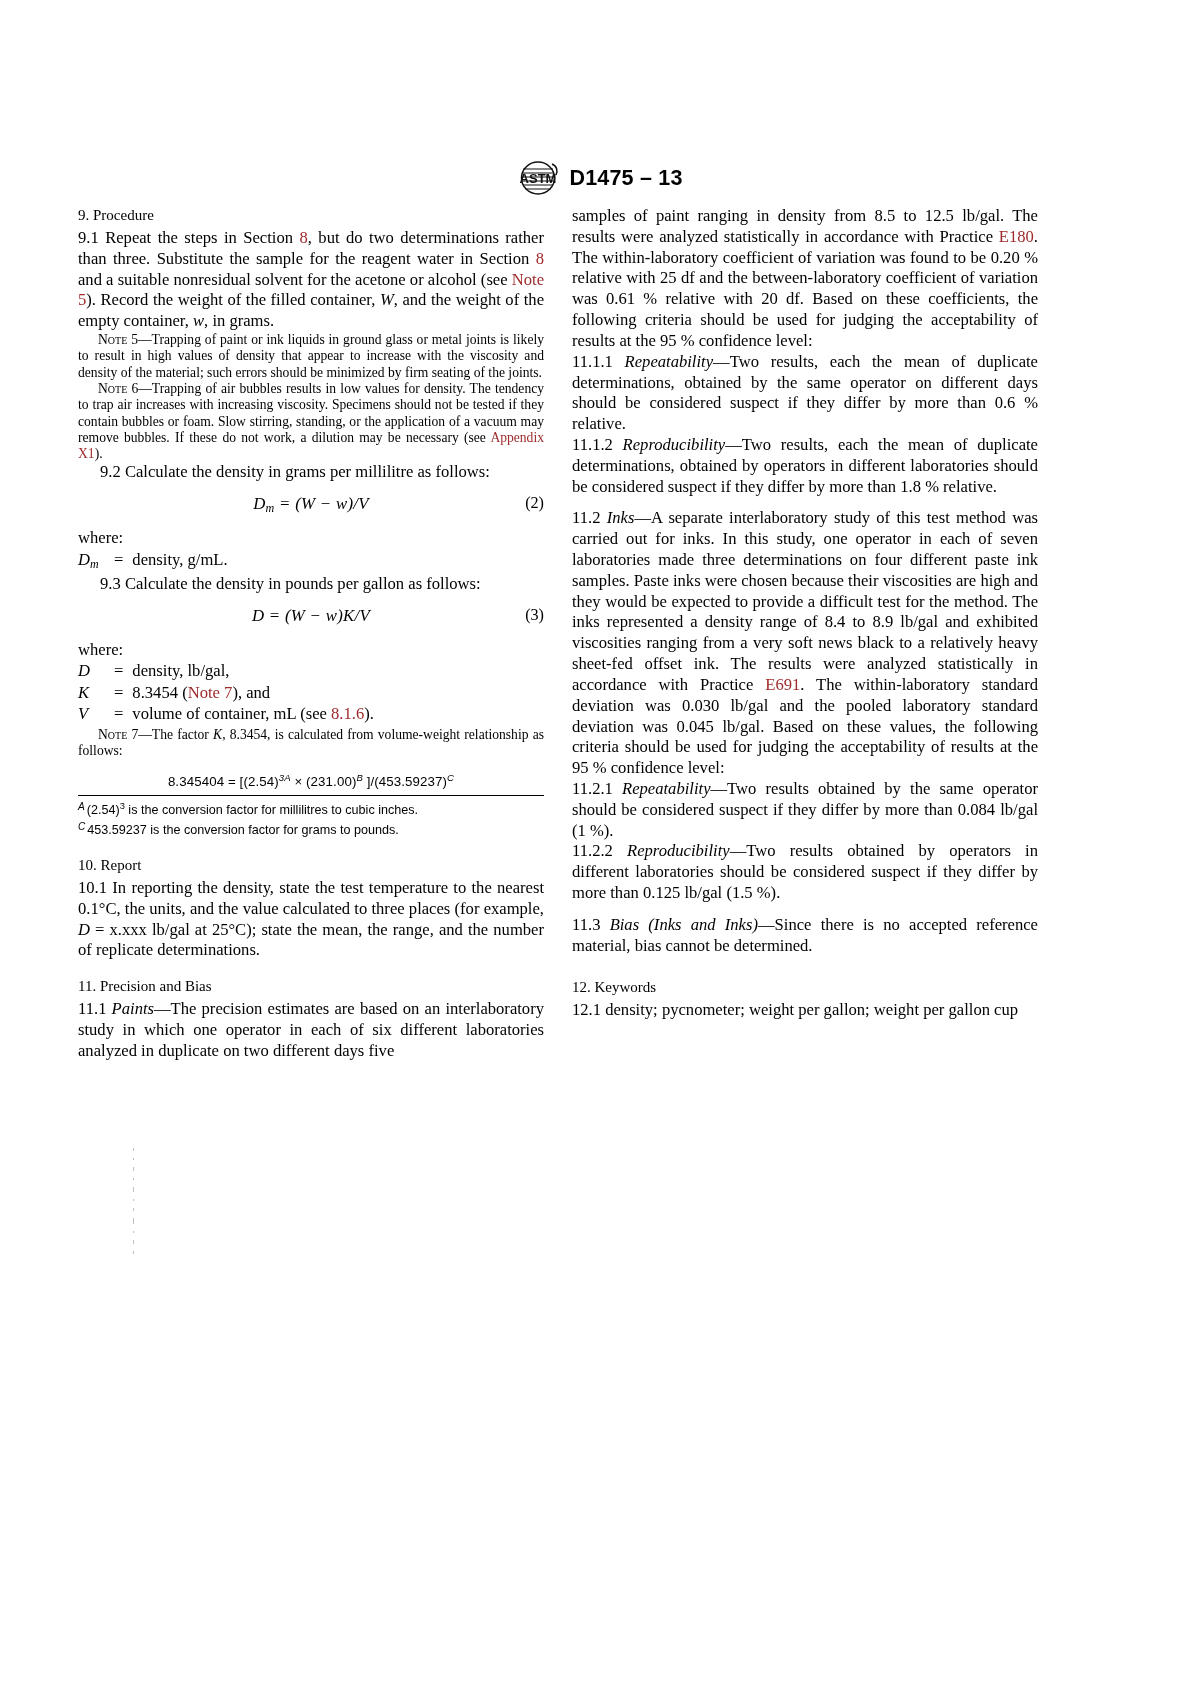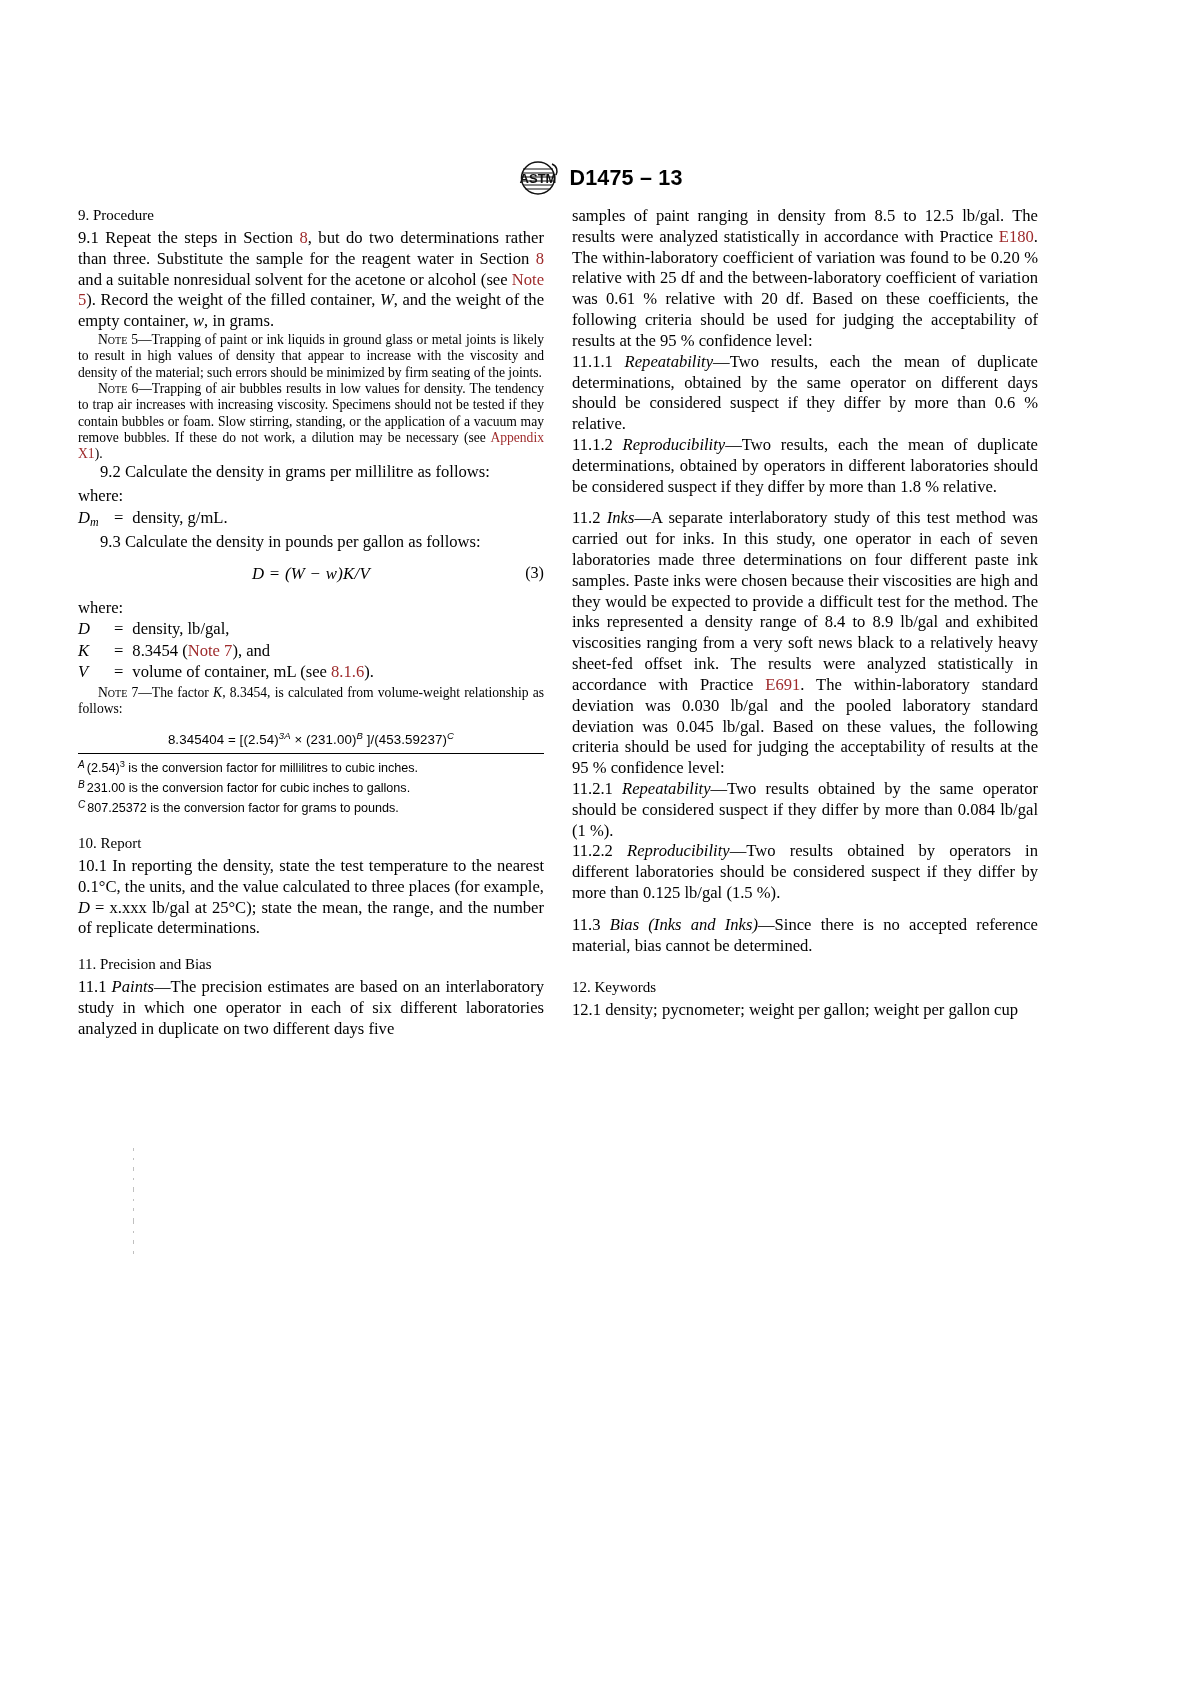--- a/index.html
+++ b/index.html
@@ -226,20 +226,24 @@
       <h2 class="sec-head">9.  Procedure</h2>
 
       <p class="body"><span>9.1  Repeat the steps in Section </span><span class="ref">8</span><span>, but do two determinations rather than three. Substitute the sample for the reagent water in Section </span><span class="ref">8</span><span> and a suitable nonresidual solvent for the acetone or alcohol (see </span><span class="ref">Note 5</span><span>). Record the weight of the filled container, </span><span class="it">W</span><span>, and the weight of the empty container, </span><span class="it">w</span><span>, in grams.</span></p>
 
       <p class="note note-block"><span class="note-label">Note</span><span> 5—</span><span>Trapping of paint or ink liquids in ground glass or metal joints is likely to result in high values of density that appear to increase with the viscosity and density of the material; such errors should be minimized by firm seating of the joints.</span></p>
 
       <p class="note"><span class="note-label">Note</span><span> 6—</span><span>Trapping of air bubbles results in low values for density. The tendency to trap air increases with increasing viscosity. Specimens should not be tested if they contain bubbles or foam. Slow stirring, standing, or the application of a vacuum may remove bubbles. If these do not work, a dilution may be necessary (see </span><span class="ref">Appendix X1</span><span>).</span></p>
 
       <p class="body indent" style="">9.2  Calculate the density in grams per millilitre as follows:</p>
 
+      <div class="equation-row">
+        <div class="equation"><span>D</span><sub class="var">m</sub><span> = (W − w)/V</span></div>
+        <div class="eq-num">(2)</div>
+      </div>
 
       <p class="where-label">where:</p>
       <table class="defs">
         <tbody>
             <tr>
           <td class="sym"><span>D</span><sub class="var">m</sub></td>
           <td class="eqs">=</td>
           <td>density, g/mL.</td>
         </tr>
       </tbody>
@@ -274,22 +278,21 @@
         </table>
 
       <p class="note" style="margin-top:2px;"><span class="note-label">Note</span><span> 7—</span><span>The factor </span><span class="it">K</span><span>, 8.3454, is calculated from volume-weight relationship as follows:</span></p>
 
       <div class="formula-sans"><span>8.345404 = [(2.54)</span><sup>3A</sup><span> × (231.00)</span><sup>B</sup><span> ]/(453.59237)</span><sup>C</sup></div>
 
       <hr class="fn-rule">
 
       <div class="footnotes">
         <p class="fn"><span class="mark">A</span><span>(2.54)</span><sup>3</sup><span> is the conversion factor for millilitres to cubic inches.</span></p>
-        <p class="fn"><span class="mark">B</span><span>231.00 is the conversion factor for cubic inches to gallons.</span></p>
-        <p class="fn"><span class="mark">C</span><span>807.25372 is the conversion factor for grams to pounds.</span></p>
+        <p class="fn"><span class="mark">C</span><span>453.59237 is the conversion factor for grams to pounds.</span></p>
       </div>
 
       <h2 class="sec-head spaced-top">10.  Report</h2>
       <p class="body"><span>10.1  In reporting the density, state the test temperature to the nearest 0.1°C, the units, and the value calculated to three places (for example, </span><span class="it">D</span><span> = x.xxx lb/gal at 25°C); state the mean, the range, and the number of replicate determinations.</span></p>
 
       <h2 class="sec-head spaced-top">11.  Precision and Bias</h2>
       <p class="body"><span>11.1  </span><span class="it">Paints</span><span>—The precision estimates are based on an interlaboratory study in which one operator in each of six different laboratories analyzed in duplicate on two different days five</span></p>
 
     </div>
 

